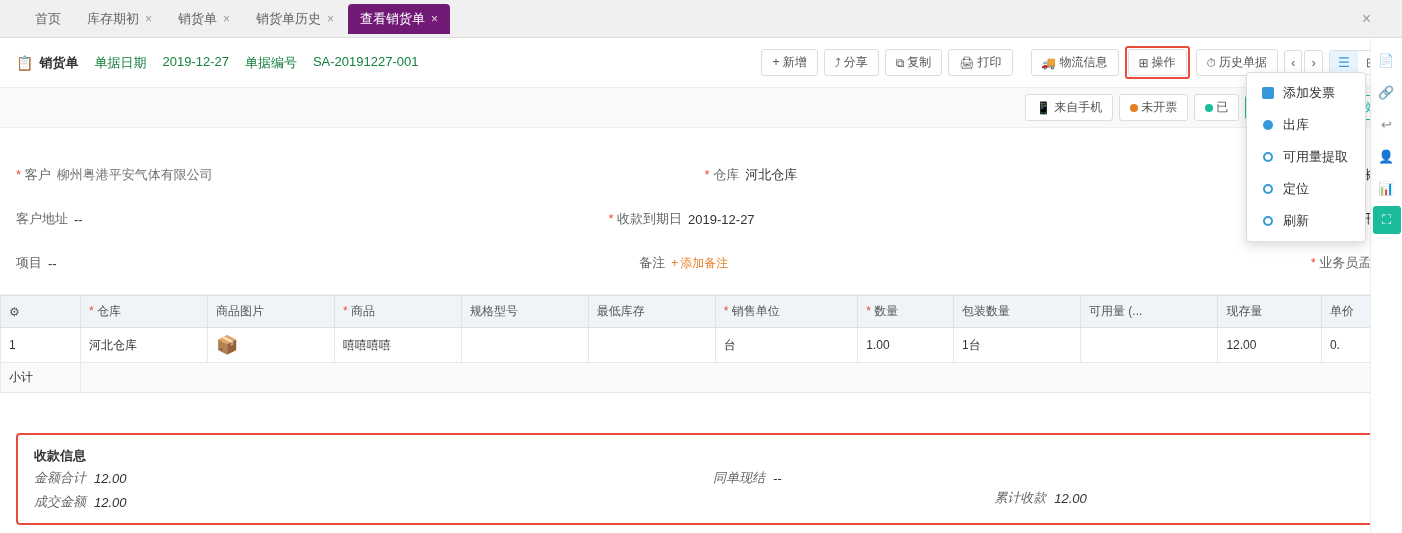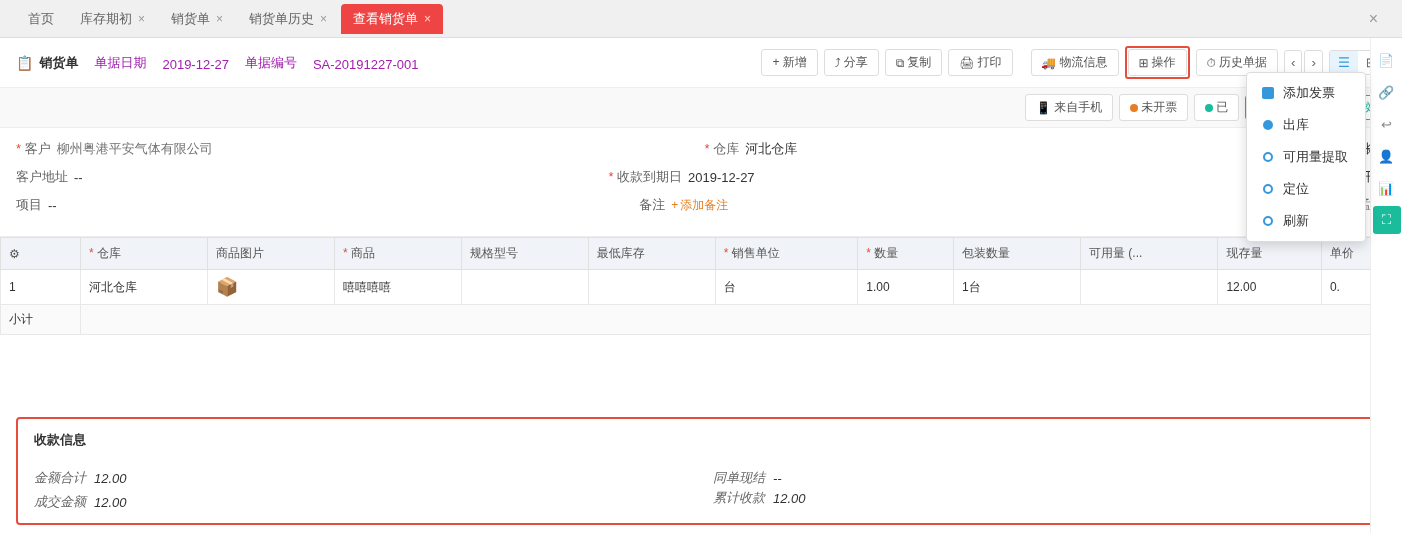--- a/index.html
+++ b/index.html
@@ -1,44 +1,44 @@
 <!DOCTYPE html>
 <html><head>
   <meta charset="utf-8">
   <style>
     * { box-sizing: border-box; margin: 0; padding: 0; }
     body { font-family: 'Microsoft YaHei', Arial, sans-serif; font-size: 13px; background: #f5f5f5; color: #333; overflow: hidden; }
 
     
     .tab-bar {
       display: flex; align-items: center; background: #f0f0f0; border-bottom: 1px solid #ddd;
-      height: 38px; padding: 0 16px; position: relative;
+      height: 38px; padding: 0 23px; position: relative;
     }
     .tab {
       display: flex; align-items: center; padding: 0 12px; height: 30px; border-radius: 4px 4px 0 0;
       cursor: pointer; font-size: 13px; white-space: nowrap; margin-right: 2px;
     }
     .tab:not(.active) { color: #666; }
     .tab .close-btn { margin-left: 6px; color: #999; cursor: pointer; font-size: 12px; }
-    .tab.highlight { background: #ef4444; color: #fff; border: none; }
+    .tab.highlight { background: #701a75; color: #fff; border: none; }
     .tab.highlight .close-btn { color: rgba(255,255,255,0.8); }
     .tab-spacer { flex: 1; }
     .tab-close-main { margin-left: auto; color: #999; cursor: pointer; padding: 4px 8px; font-size: 16px; }
 
     
     .main-area { background: #fff; height: calc(533px - 38px); display: flex; flex-direction: column; }
 
     
     .doc-header {
       display: flex; align-items: center; padding: 8px 16px; border-bottom: 1px solid #eee;
       background: #fff; flex-shrink: 0;
     }
     .doc-header .doc-icon { color: #1abc9c; margin-right: 6px; font-size: 14px; }
     .doc-title { font-weight: bold; color: #333; margin-right: 16px; }
-    .doc-meta { display: flex; align-items: flex-end; gap: 16px; color: #a21caf; font-size: 13px; flex: 1; }
+    .doc-meta { display: flex; align-items: flex-start; gap: 16px; color: #15803d; font-size: 13px; flex: 1; }
     .doc-meta span { white-space: nowrap; }
     .doc-actions { display: flex; align-items: center; gap: 6px; }
     .action-btn {
       display: flex; align-items: center; gap: 3px; padding: 4px 10px;
       border: 1px solid #ddd; border-radius: 3px; background: #fff;
       cursor: pointer; font-size: 12px; color: #555; white-space: nowrap;
     }
     .status-badge {
       display: flex; align-items: center; gap: 3px; padding: 3px 8px;
       border-radius: 3px; font-size: 12px; cursor: pointer;
@@ -60,21 +60,21 @@
     .toolbar-btn .dot.green { background: #1abc9c; }
     .toolbar-btn .dot.orange { background: #e67e22; }
     .nav-arrows { display: flex; gap: 2px; }
     .nav-arrow { padding: 4px 6px; border: 1px solid #ddd; border-radius: 3px; background: #fff; cursor: pointer; color: #666; }
     .view-toggle { display: flex; border: 1px solid #ddd; border-radius: 3px; overflow: hidden; }
     .view-toggle-btn { padding: 4px 8px; background: #fff; cursor: pointer; border: none; color: #666; }
     .view-toggle-btn.active { background: #e8f4fd; color: #3498db; }
 
     
     .form-area { padding: 12px 16px; flex-shrink: 0; }
-    .form-row { display: flex; align-items: center; margin-bottom: 10px; gap: 20px; }
+    .form-row { display: flex; align-items: center; margin-bottom: 10px; gap: 20px; margin-top: 26px; }
     .form-field { display: flex; align-items: center; gap: 6px; }
     .form-label { color: #666; white-space: nowrap; font-size: 13px; }
     .form-label.required::before { content: '* '; color: #e74c3c; }
     .form-value { color: #333; font-size: 13px; }
     .form-value.link { color: #737373; cursor: pointer; }
     .form-add-btn { color: #e67e22; cursor: pointer; font-size: 12px; display: flex; align-items: center; gap: 2px; }
     .field-separator { flex: 1; }
     .business-right { margin-left: auto; display: flex; align-items: center; gap: 6px; }
 
     
@@ -87,21 +87,21 @@
     }
     th.required::before { content: '* '; color: #e74c3c; }
     td { padding: 6px 8px; border: 1px solid #e8e8e8; color: #333; }
     tr.subtotal { background: #fafafa; }
 
     
     .footer-info {
       border: 2px solid #e74c3c; border-radius: 4px; margin: 8px 16px;
       padding: 12px 16px; background: #fff; flex-shrink: 0;
     }
-    .footer-info-title { font-weight: bold; margin-bottom: 20px; font-size: 13px; }
+    .footer-info-title { font-weight: bold; margin-bottom: 4px; font-size: 13px; }
     .footer-info-grid { display: grid; grid-template-columns: 1fr 1fr; gap: 6px 24px; }
     .info-row { display: flex; align-items: center; gap: 8px; font-size: 13px; font-style: italic; }
     .info-label { color: #666; white-space: nowrap; }
     .info-value { color: #333; }
     .info-value.red { color: #e74c3c; }
 
     
     .right-sidebar {
       position: absolute; right: 0; top: 38px; width: 32px;
       display: flex; flex-direction: column; align-items: center;
@@ -336,21 +336,21 @@
           <div class="info-row" style="margin-top:6px;">
             <span class="info-label">成交金额</span>
             <span class="info-value">12.00</span>
           </div>
         </div>
         <div>
           <div class="info-row">
             <span class="info-label">同单现结</span>
             <span class="info-value">--</span>
           </div>
-          <div class="info-row" style="margin-top:2px;">
+          <div class="info-row" style="margin-top:2px;justify-content:center;">
             <span class="info-label">累计收款</span>
             <span class="info-value">12.00</span>
           </div>
         </div>
       </div>
     </div>
 
   </div>
 
   <div class="right-sidebar">

